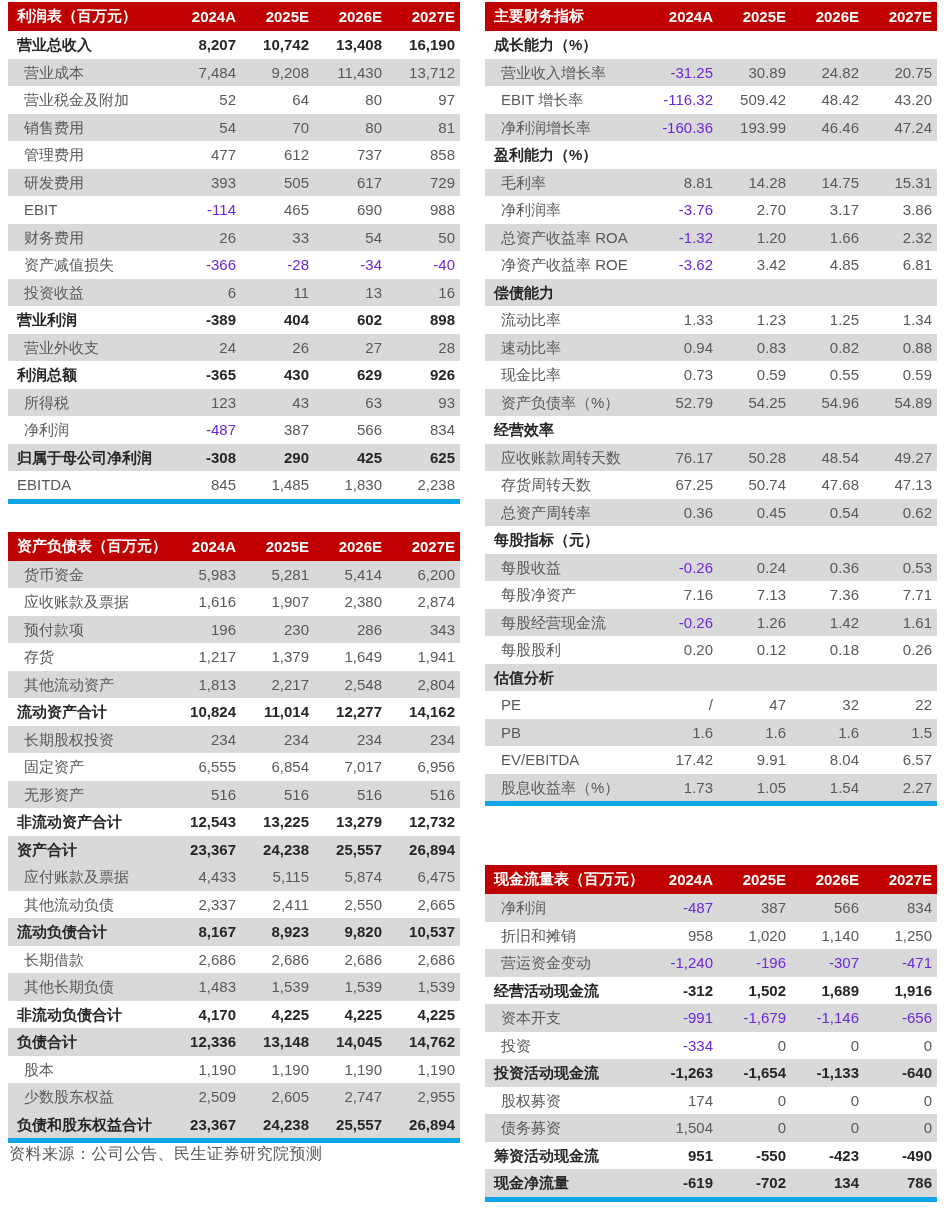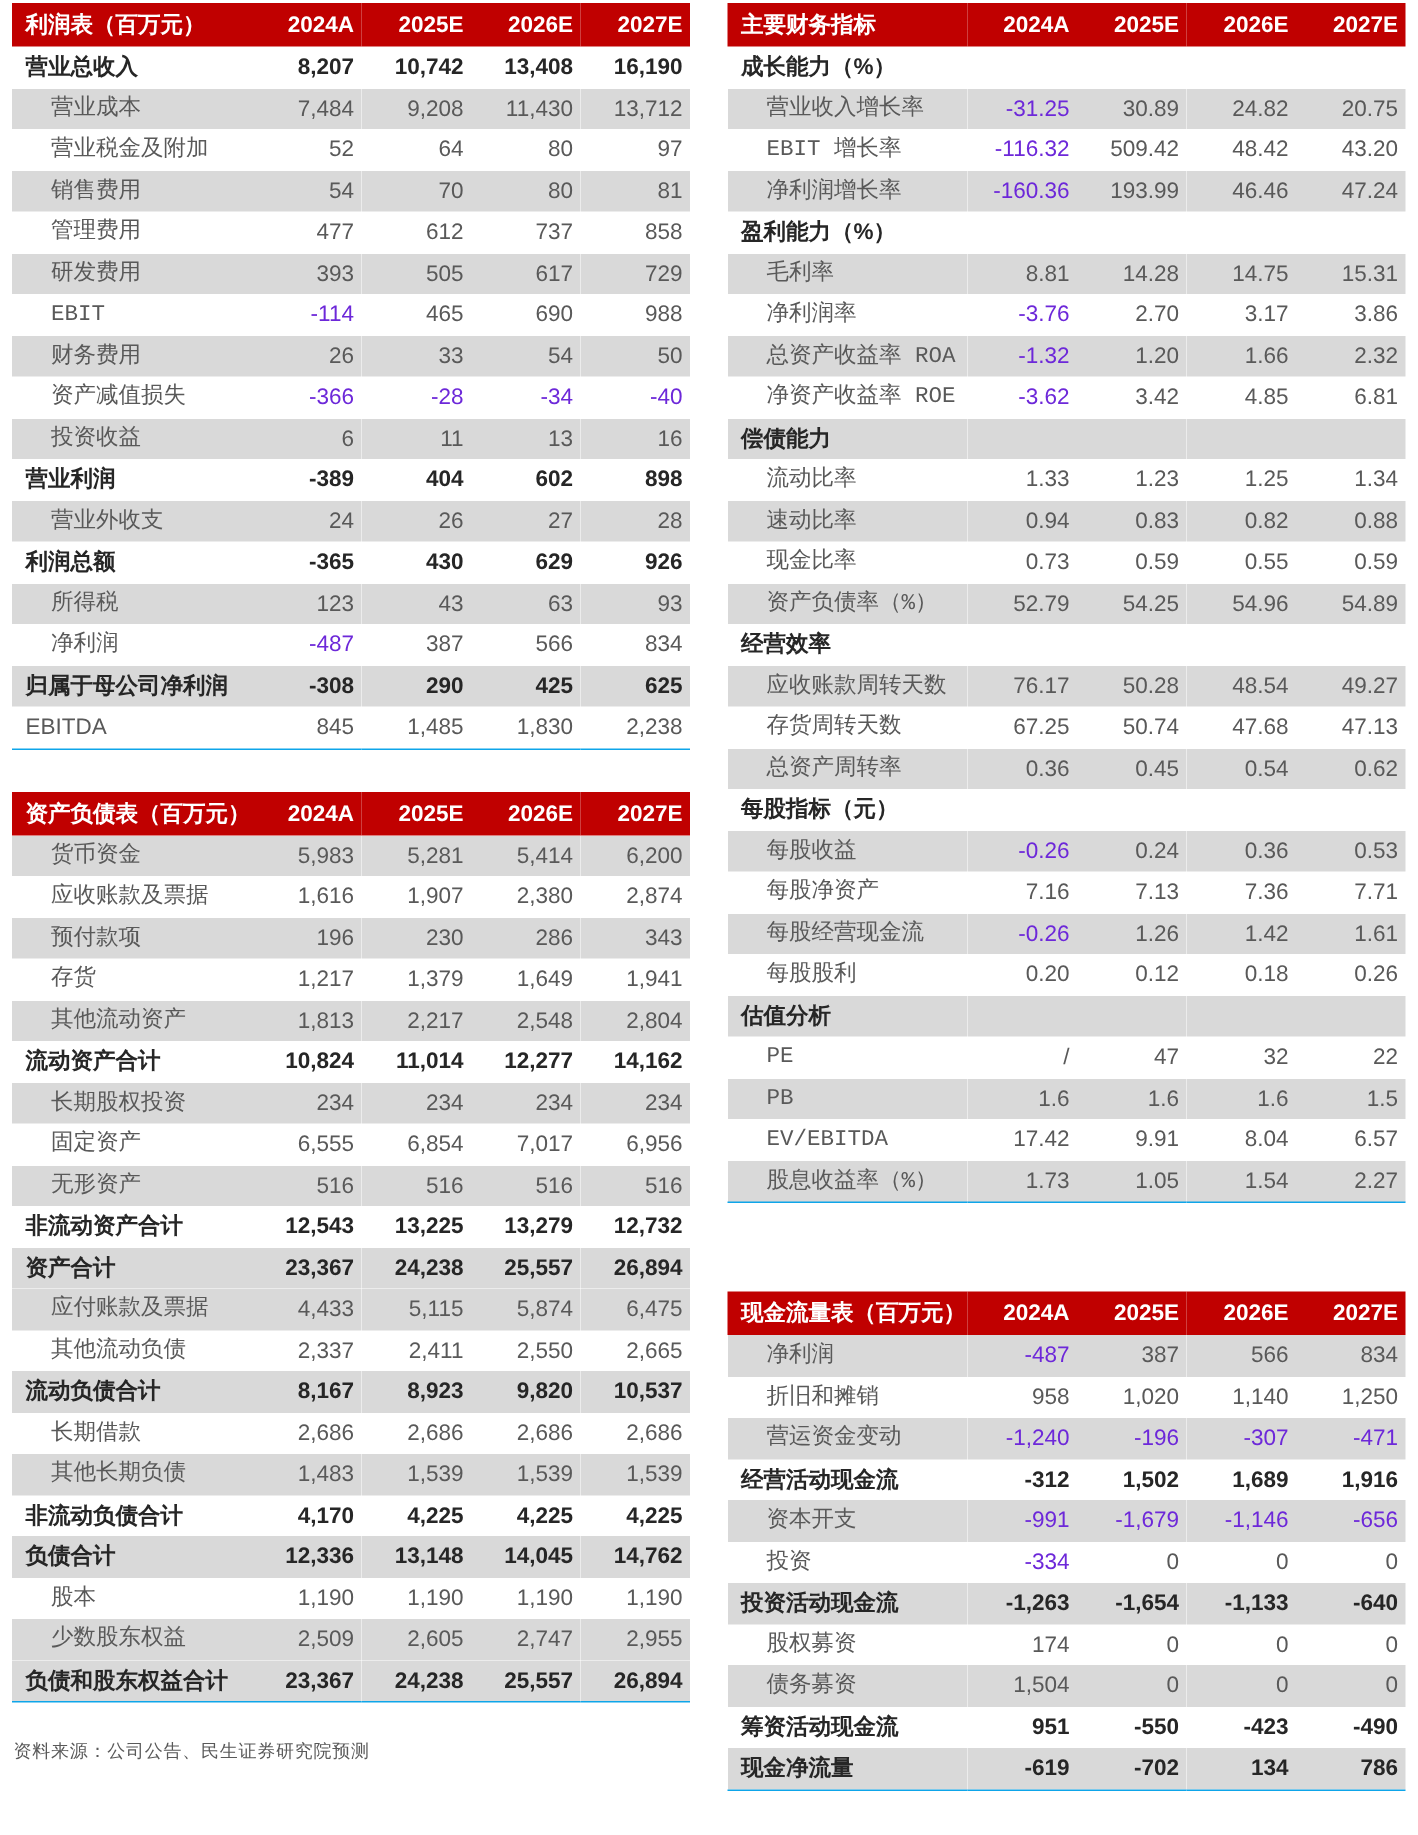--- a/index.html
+++ b/index.html
@@ -6,43 +6,43 @@
   body{
     width:945px;height:1223px;
     font-family:"Liberation Sans","DejaVu Sans",sans-serif;
     -webkit-font-smoothing:antialiased;
     overflow:hidden;
   }
   .page{display:flex;gap:25px;padding:2px 8px 0 8px;box-sizing:border-box;}
   .col{width:452px;flex:0 0 452px;}
   table.fin{
     width:100%;border-collapse:collapse;table-layout:fixed;
-    border-bottom:1px solid #0ea5e9;
+    border-bottom:5px solid #0ea5e9;
   }
   col.c-num{width:73px;}
   thead th{
     background:#c00000;color:#ffffff;font-weight:bold;
     font-size:15px;height:29px;padding:0;white-space:nowrap;
   }
   th.title{text-align:left;padding-left:9px;}
   th.year{text-align:right;padding-right:5px;}
   td{
     height:27.5px;font-size:15px;color:#595959;padding:0;
     white-space:nowrap;overflow:hidden;line-height:27.5px;
   }
   tr.shade td{background:#d9d9d9;}
   td.label{text-align:left;padding-left:9px;}
-  td.label.indent{padding-left:26px;font-family:Liberation Mono, monospace;}
+  td.label.indent{padding-left:16px;}
   td.num{text-align:right;padding-right:5px;font-variant-numeric:tabular-nums;}
   tr.bold td, tr.section td{font-weight:bold;color:#262626;}
   td.neg{color:#6d28d9;}
   .tbl-balance{margin-top:28px;}
   .tbl-cashflow{margin-top:59px;}
   .footer{
-    font-size:12px;color:#595959;margin-top:24px;padding-left:1px;
+    font-size:16px;color:#595959;margin-top:1px;padding-left:1px;
     letter-spacing:0.5px;
   }
 </style>
 </head>
 <body>
 
 <div class="page">
   <div class="col">
     <section class="tbl-income">
         <table class="fin">

